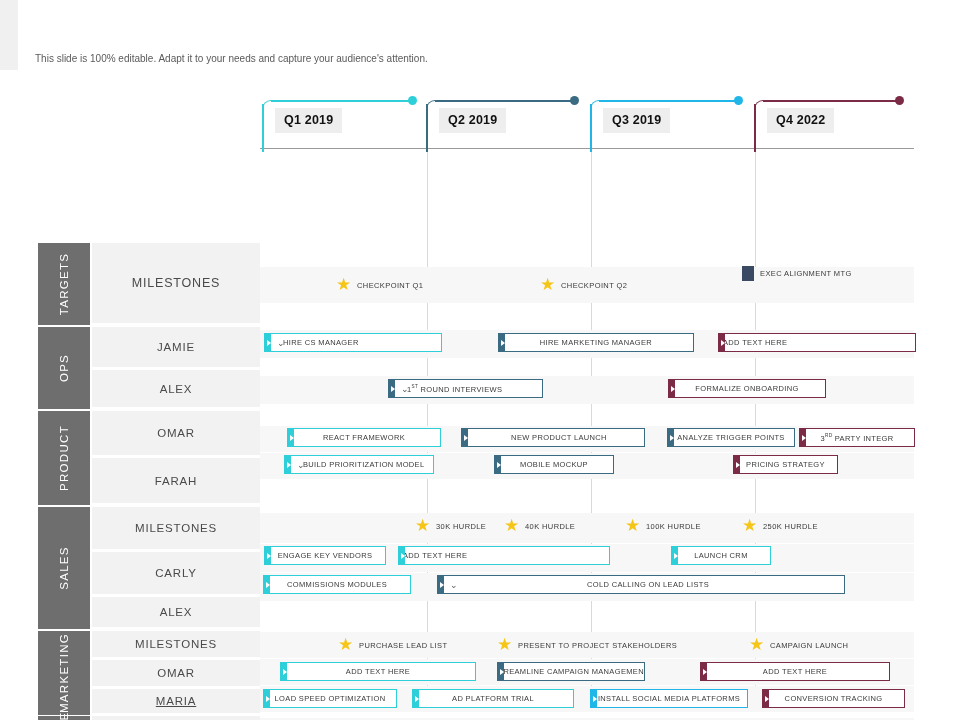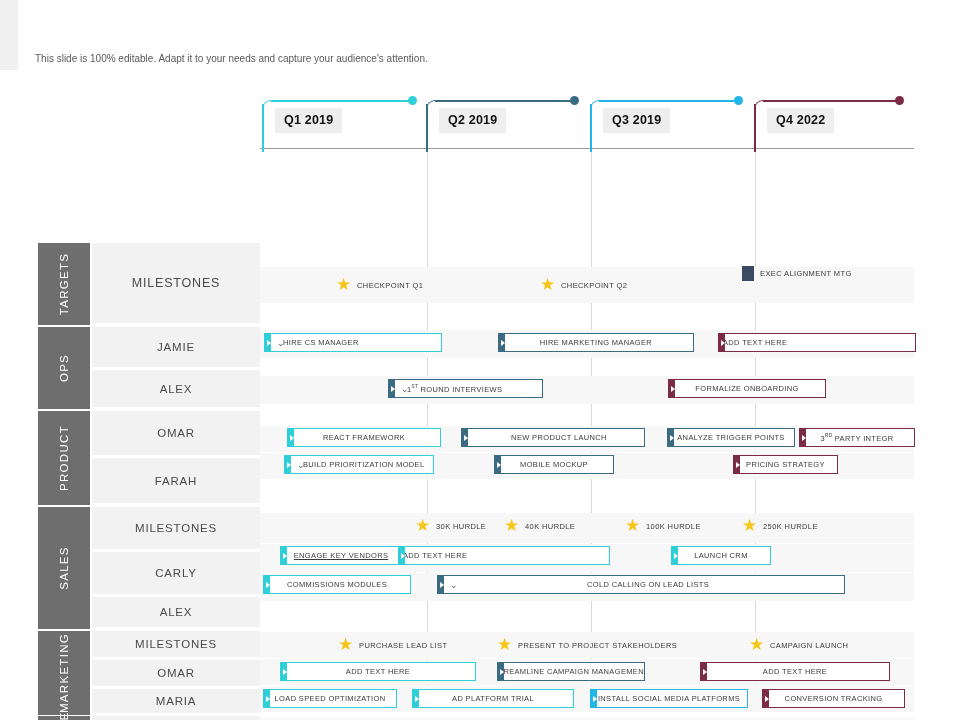--- a/index.html
+++ b/index.html
@@ -204,21 +204,21 @@
         <div class="rowlabel big" style="top: 157px; height: 80px;">MILESTONES</div>
         <div class="rowlabel" style="top: 241px; height: 40px;">JAMIE</div>
         <div class="rowlabel" style="top: 284px; height: 37px;">ALEX</div>
         <div class="rowlabel" style="top: 325px; height: 44px;">OMAR</div>
         <div class="rowlabel" style="top: 372px; height: 45px;">FARAH</div>
         <div class="rowlabel" style="top: 421px; height: 42px;">MILESTONES</div>
         <div class="rowlabel" style="top: 466px; height: 42px;">CARLY</div>
         <div class="rowlabel" style="top: 511px; height: 30px;">ALEX</div>
         <div class="rowlabel" style="top: 545px; height: 26px;">MILESTONES</div>
         <div class="rowlabel" style="top: 574px; height: 26px;">OMAR</div>
-        <div class="rowlabel" style="top: 603px; height: 24px;">MARIA</div>
+        <div class="rowlabel" style="top: 603px; height: 24px; text-decoration: underline;">MARIA</div>
         <div class="rowlabel" style="top: 630px; height: 26px;">MILESTONES</div>
       </div>
     <div id="bars">
         <div class="bar has-chev" style="left: 264px; top: 247px; width: 178px; border: 1px solid rgb(46, 207, 216); justify-content: flex-start;">
           <div class="cap" style="background: rgb(46, 207, 216);"></div>
           <div class="arrow" style="border-left-color: rgb(255, 255, 255);"></div>
           <div class="chev">⌄</div>
           <div class="lbl">HIRE CS MANAGER</div>
         </div>
         <div class="bar" style="left: 498px; top: 247px; width: 196px; border: 1px solid rgb(58, 107, 130); justify-content: center;">
@@ -271,21 +271,21 @@
         <div class="bar" style="left: 494px; top: 369px; width: 120px; border: 1px solid rgb(58, 107, 130); justify-content: center;">
           <div class="cap" style="background: rgb(58, 107, 130);"></div>
           <div class="arrow" style="border-left-color: rgb(255, 255, 255);"></div>
           <div class="lbl">MOBILE MOCKUP</div>
         </div>
         <div class="bar" style="left: 733px; top: 369px; width: 105px; border: 1px solid rgb(123, 43, 69); justify-content: center;">
           <div class="cap" style="background: rgb(123, 43, 69);"></div>
           <div class="arrow" style="border-left-color: rgb(255, 255, 255);"></div>
           <div class="lbl">PRICING STRATEGY</div>
         </div>
-        <div class="bar" style="left: 280px; top: 460px; width: 122px; border: 1px solid rgb(46, 207, 216); justify-content: center; text-decoration: underline;">
+        <div class="bar" style="left: 264px; top: 460px; width: 122px; border: 1px solid rgb(46, 207, 216); justify-content: center;">
           <div class="cap" style="background: rgb(46, 207, 216);"></div>
           <div class="arrow" style="border-left-color: rgb(255, 255, 255);"></div>
           <div class="lbl">ENGAGE KEY VENDORS</div>
         </div>
         <div class="bar" style="left: 398px; top: 460px; width: 212px; border: 1px solid rgb(46, 207, 216); justify-content: flex-start;">
           <div class="cap" style="background: rgb(46, 207, 216);"></div>
           <div class="arrow" style="border-left-color: rgb(255, 255, 255);"></div>
           <div class="lbl">ADD TEXT HERE</div>
         </div>
         <div class="bar" style="left: 671px; top: 460px; width: 100px; border: 1px solid rgb(46, 207, 216); justify-content: center;">

